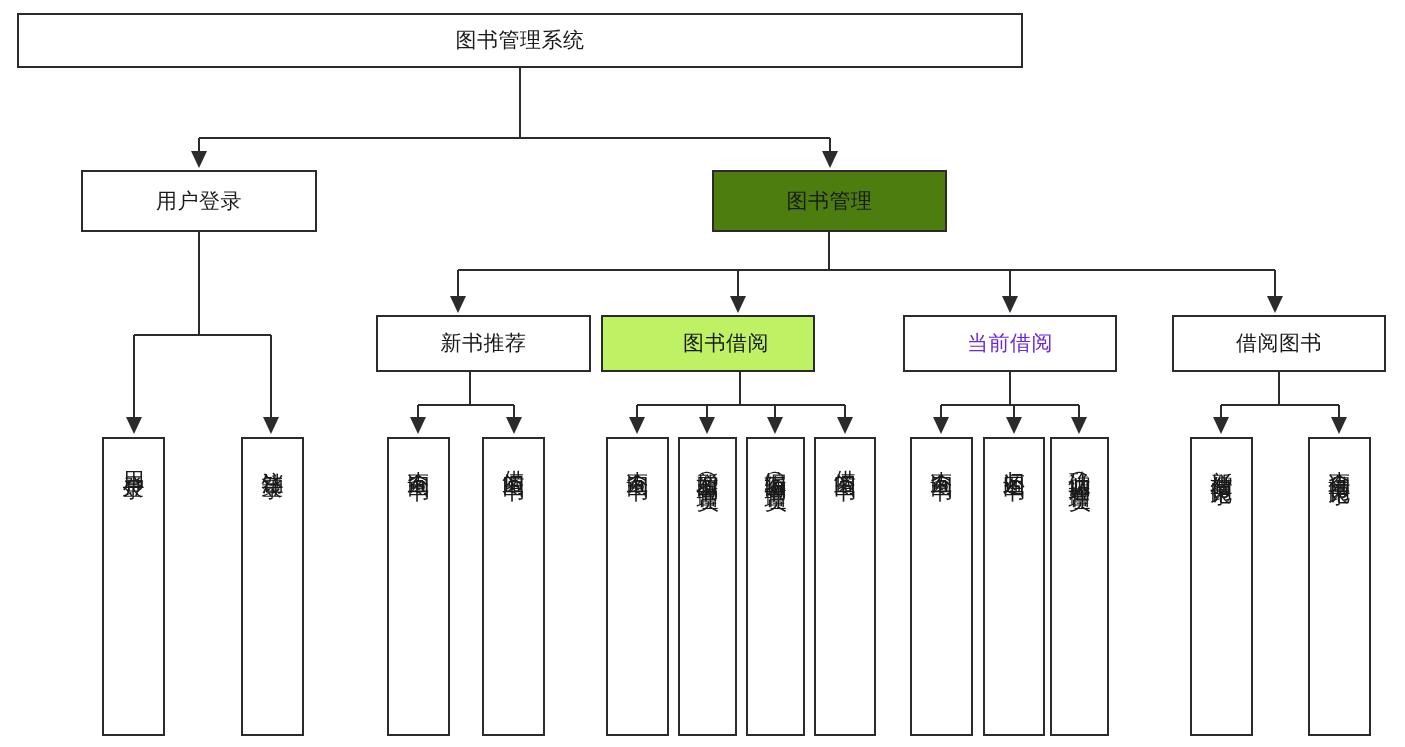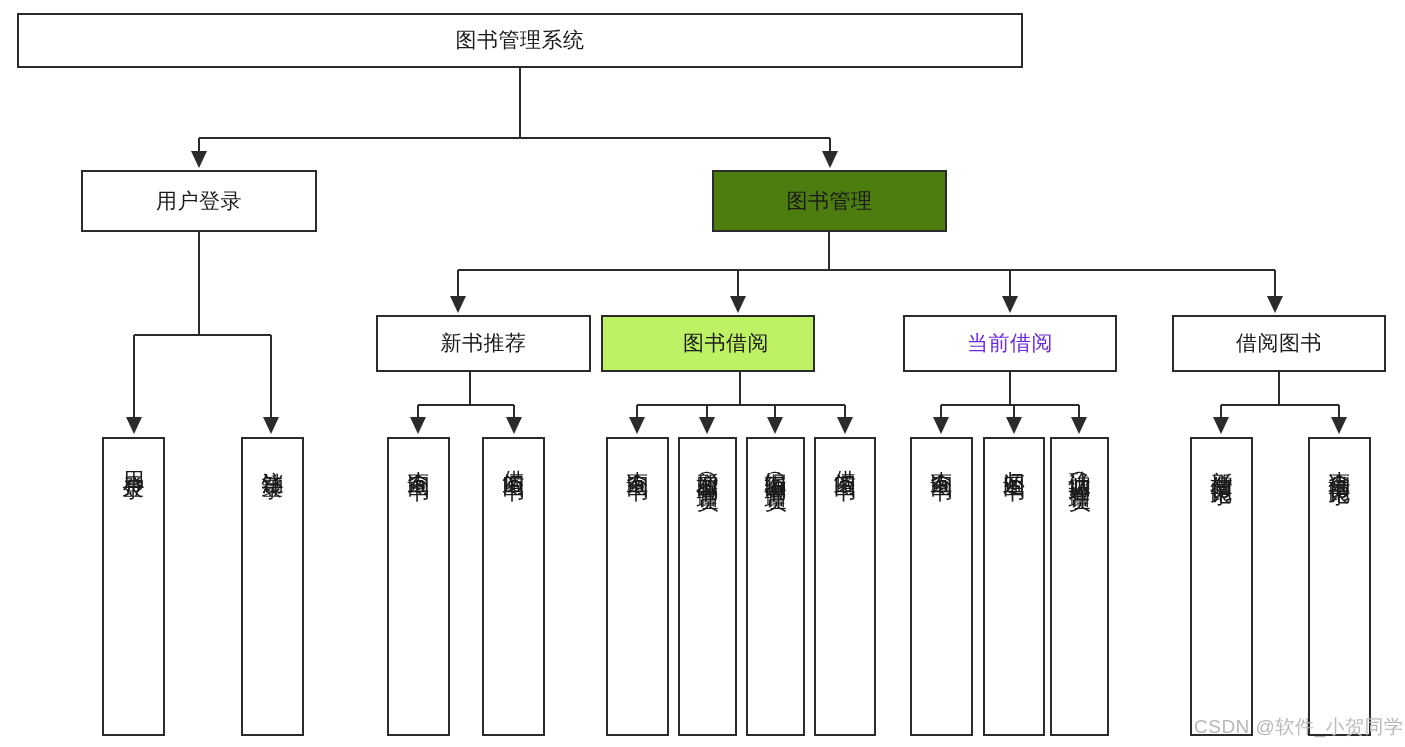--- a/index.html
+++ b/index.html
@@ -178,14 +178,13 @@
       <div class="node vert" style="left: 1050px; top: 437px; width: 59px; height: 299px; border-color: rgb(43, 43, 43); background: rgb(255, 255, 255);">
         <span class="node-label" style="color: rgb(26, 26, 26);">确认归还（管理员）</span>
       </div>
       <div class="node vert" style="left: 1190px; top: 437px; width: 63px; height: 299px; border-color: rgb(43, 43, 43); background: rgb(255, 255, 255);">
         <span class="node-label" style="color: rgb(26, 26, 26);">新增借阅记录</span>
       </div>
       <div class="node vert" style="left: 1308px; top: 437px; width: 63px; height: 299px; border-color: rgb(43, 43, 43); background: rgb(255, 255, 255);">
         <span class="node-label" style="color: rgb(26, 26, 26);">查询借阅记录</span>
       </div>
     </div>
-  <div class="watermark" style="left: 1194px; top: 714px; color: rgb(184, 184, 184);">CSDN @软件_小贺同学</div>
 </div>
 
 </body></html>

